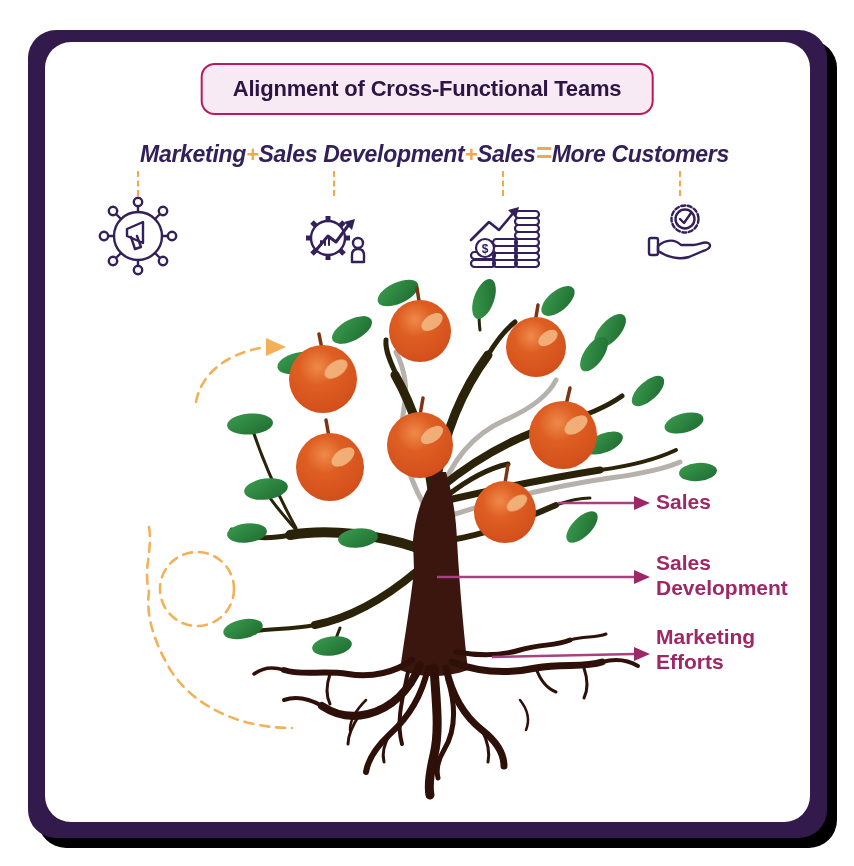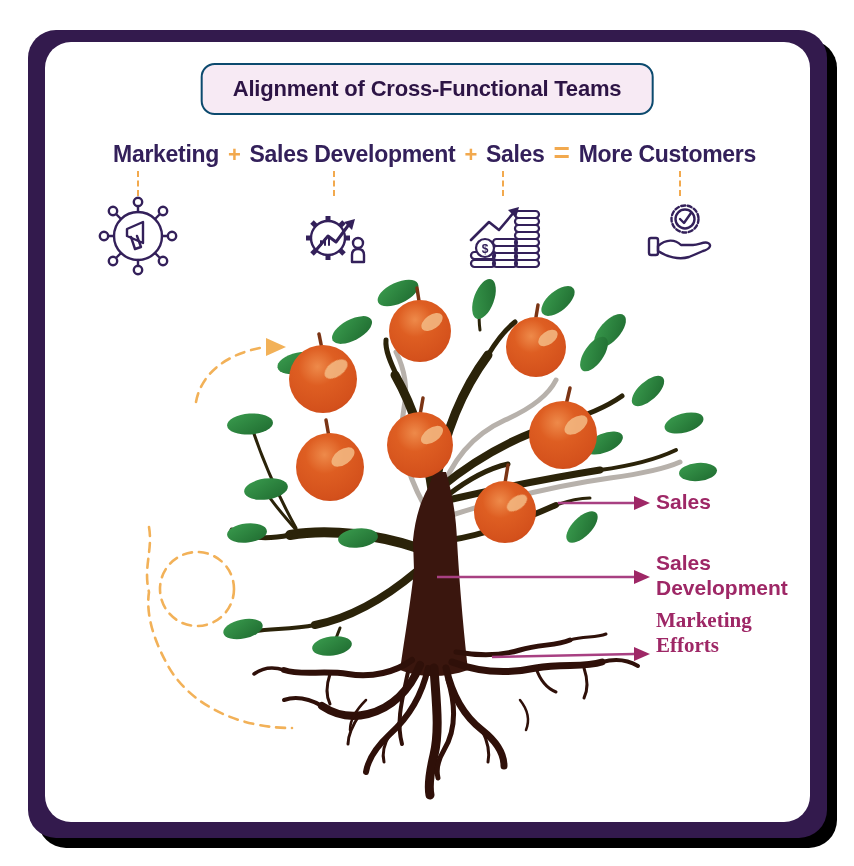--- a/index.html
+++ b/index.html
@@ -2,39 +2,39 @@
 <html><head>
 <meta charset="utf-8">
 <style>
   html,body{margin:0;padding:0;background:#fff;}
   .page{position:relative;width:854px;height:866px;background:#fff;overflow:hidden;
         font-family:"Liberation Sans",sans-serif;}
   .frame{position:absolute;left:28px;top:30px;width:799px;height:808px;background:#331a4d;
          border-radius:28px;box-shadow:10px 10px 0 #000;}
   .panel{position:absolute;left:17px;top:12px;width:765px;height:780px;background:#fff;border-radius:26px;}
   .title-box{position:absolute;left:50%;top:63px;transform:translateX(-50%);
-             background:#f7eaf4;border:2px solid #0c4a6e;border-radius:14px;
+             background:#f7eaf4;border:2px solid #be185d;border-radius:14px;
              padding:11px 30px;white-space:nowrap;}
   .title-text{font-size:22px;font-weight:bold;color:#2d1445;letter-spacing:-0.2px;}
   .formula{position:absolute;left:15px;right:0;top:137px;display:flex;justify-content:center;
-           align-items:baseline;gap:9px;font-size:23px;font-weight:bold;color:#33205a;
-           letter-spacing:-0.3px;white-space:nowrap;}
+           align-items:baseline;gap:0;font-size:23px;font-weight:bold;color:#33205a;
+           letter-spacing:-0.3px;white-space:nowrap;font-style:italic;}
   .op{color:#f2a94e;font-size:22px;}
   .eq{color:#f2a94e;font-size:28px;font-weight:900;}
   .result{font-weight:900;}
   .connector{position:absolute;top:171px;height:25px;width:0;border-left:2.5px dashed #f2a94e;}
   .icon-slot{position:absolute;width:80px;height:80px;}
   .icon-slot svg{display:block;}
   .annotation{position:absolute;left:48px;top:406px;width:178px;text-align:center;
               font-size:15px;font-weight:bold;line-height:1.5;color:#9e2b66;}
   .tree-layer{position:absolute;left:0;top:0;pointer-events:none;}
   .callout{position:absolute;font-size:21px;font-weight:bold;color:#9e2766;line-height:1.18;}
   .callout.sales{left:656px;top:490px;width:120px;}
   .callout.salesdev{left:656px;top:551px;width:150px;}
-  .callout.mkt{left:656px;top:608px;width:130px;font-family:Liberation Serif, serif;}
+  .callout.mkt{left:656px;top:625px;width:130px;}
 </style>
 </head>
 <body>
 
 <div class="page">
 
   <div class="frame">
     <div class="panel"></div>
   </div>
 

